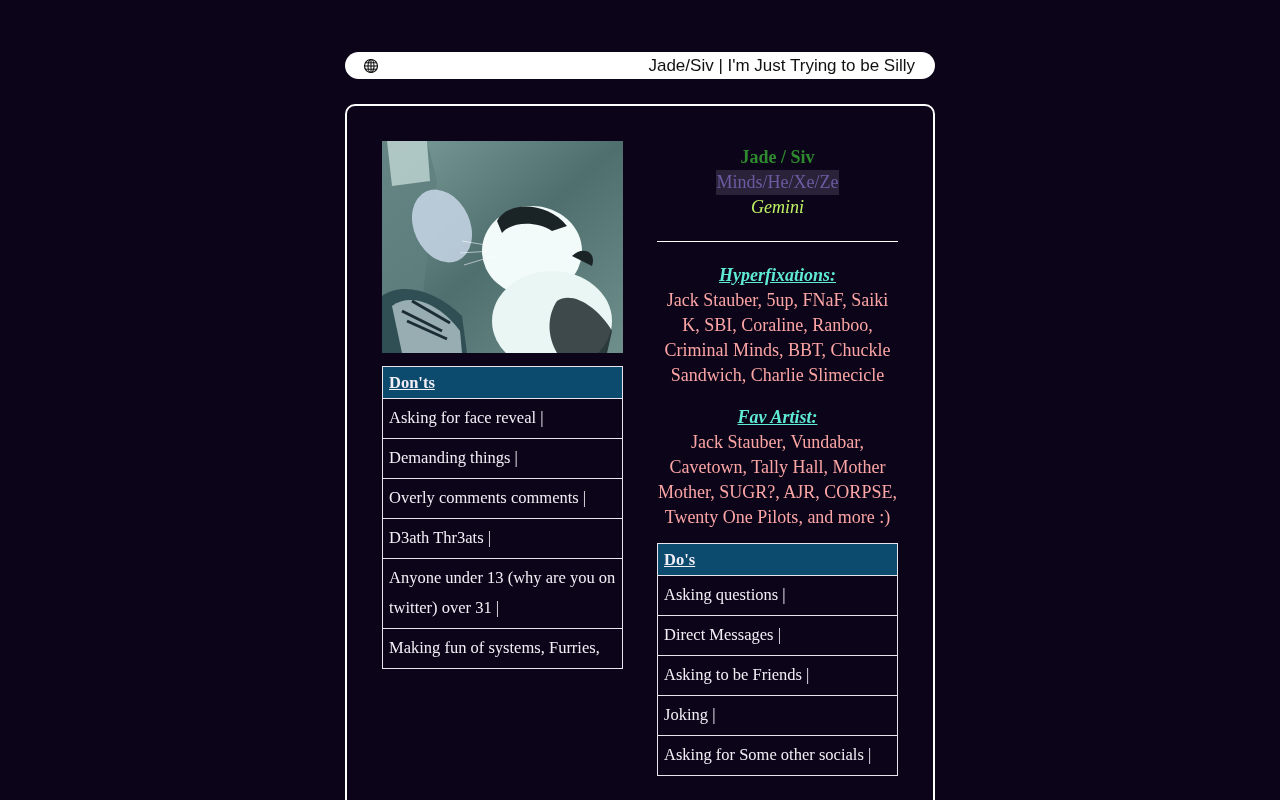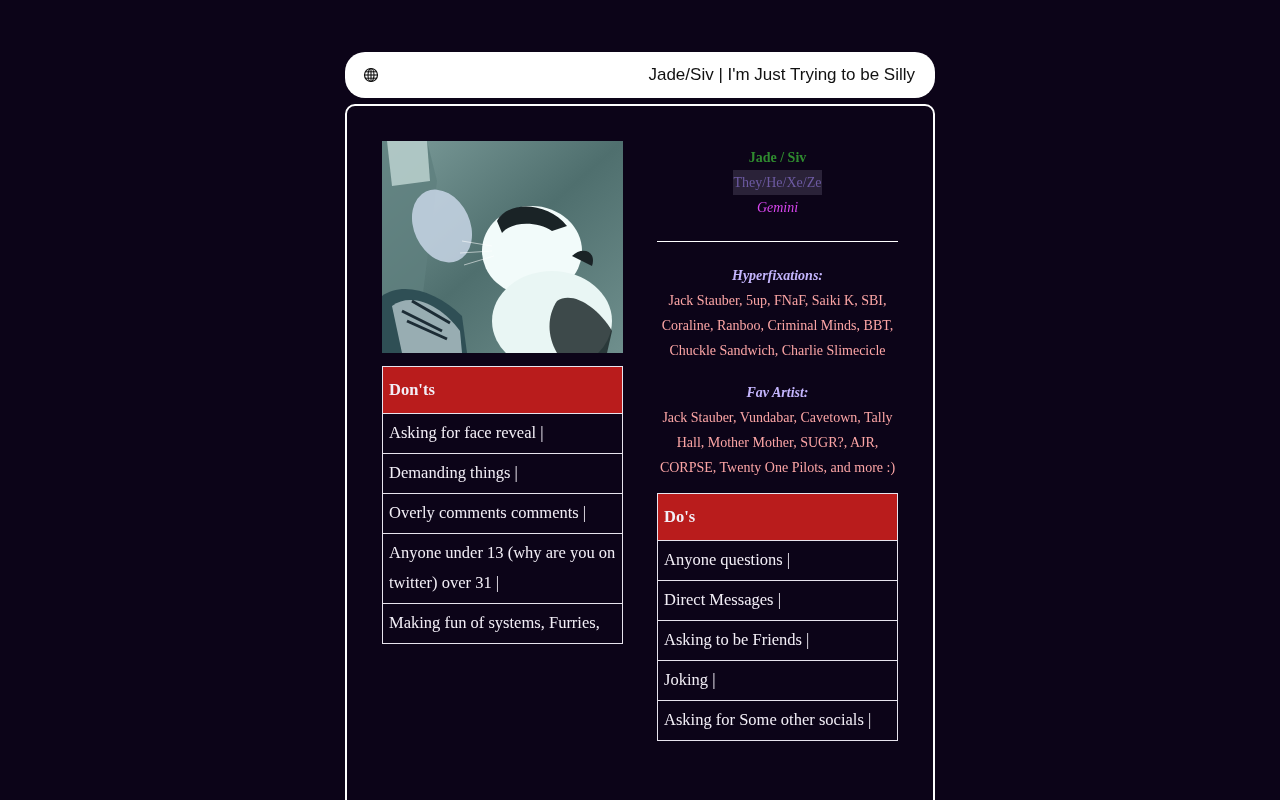--- a/index.html
+++ b/index.html
@@ -3,21 +3,21 @@
   <meta charset="utf-8">
   <style>
     * { box-sizing: border-box; margin: 0; padding: 0; }
     html, body {
       width: 1280px; height: 800px; overflow: hidden;
       background: #0c0418;
       font-family: "DejaVu Serif", "Liberation Serif", serif;
       color: #f2eef6;
     }
     .titlebar {
-      position: absolute; left: 345px; top: 52px; width: 590px; height: 46px;
+      position: absolute; left: 345px; top: 52px; width: 590px; height: 27px;
       background: #ffffff; border-radius: 20px;
       display: flex; align-items: center; justify-content: space-between;
       padding: 0 20px 0 18px;
     }
     .globe { width: 16px; height: 16px; display: flex; align-items: center; justify-content: center; }
     .titlebar-text {
       font-family: "Liberation Sans", sans-serif; font-size: 17px; color: #111111;
     }
     .card {
       position: absolute; left: 345px; top: 104px; width: 590px; height: 760px;
@@ -32,30 +32,30 @@
     }
     table.rules {
       width: 241px; border-collapse: collapse; margin-top: 13px;
       font-family: "Liberation Serif", serif; font-size: 16.5px;
     }
     table.rules th, table.rules td {
       border: 1px solid #e8e4ee; text-align: left; padding: 0 6px;
       line-height: 30px; font-weight: normal; color: #f2eef6;
     }
     table.rules th {
-      background: #b91c1c; font-weight: bold; height: 47px;
+      background: #0c4a6e; font-weight: bold; height: 32px; text-decoration: underline;
     }
     table.rules td { padding-top: 4px; padding-bottom: 5px; }
     .sep::after { content: " |"; color: #f2eef6; }
-    .profile { text-align: center; font-family: "Liberation Serif", serif; font-size: 14px; line-height: 25px; }
+    .profile { text-align: center; font-family: "Liberation Serif", serif; font-size: 18px; line-height: 25px; }
     .name { color: #2f8a2f; font-weight: bold; margin-top: 4px; }
     .pronouns { display: inline-block; color: #6d5aa3; background: #2a2238; padding: 0 1px; }
-    .sign { font-style: italic; color: #d946ef; }
+    .sign { font-style: italic; color: #bef264; }
     .divider { height: 1px; background: #ffffff; margin: 21px 0 21px 0; }
-    .section-title { color: #c4b5fd; font-style: italic; font-weight: bold; }
+    .section-title { color: #5eead4; font-style: italic; font-weight: bold; text-decoration: underline; }
     .section-body { color: #fca5a5; }
     .gap { height: 17px; }
     .right-col table.rules { margin-top: 13px; }
   </style>
 </head>
 <body>
 
 <div class="titlebar">
   <span class="globe">
     <svg width="16" height="16" viewBox="0 0 16 16">
@@ -108,51 +108,54 @@
         <tr>
             <td><span>Asking for face reveal</span><span class="sep"></span></td>
           </tr>
         <tr>
             <td><span>Demanding things</span><span class="sep"></span></td>
           </tr>
         <tr>
             <td><span>Overly comments comments</span><span class="sep"></span></td>
           </tr>
         <tr>
+            <td><span>D3ath Thr3ats</span><span class="sep"></span></td>
+          </tr>
+        <tr>
             <td><span>Anyone under 13 (why are you on twitter) over 31</span><span class="sep"></span></td>
           </tr>
         <tr>
             <td><span>Making fun of systems, Furries,</span></td>
           </tr>
       </tbody>
     </table>
   </div>
 
   <div class="right-col">
     <div class="profile">
       <div class="name">Jade / Siv</div>
-      <div><span class="pronouns">They/He/Xe/Ze</span></div>
+      <div><span class="pronouns">Minds/He/Xe/Ze</span></div>
       <div class="sign">Gemini</div>
       <div class="divider"></div>
       <div class="section-title">Hyperfixations:</div>
       <div class="section-body">Jack Stauber, 5up, FNaF, Saiki K, SBI, Coraline, Ranboo, Criminal Minds, BBT, Chuckle Sandwich, Charlie Slimecicle</div>
       <div class="gap"></div>
       <div class="section-title">Fav Artist:</div>
       <div class="section-body">Jack Stauber, Vundabar, Cavetown, Tally Hall, Mother Mother, SUGR?, AJR, CORPSE, Twenty One Pilots, and more :)</div>
     </div>
 
     <table class="rules">
       <thead>
         <tr>
             <th>Do's</th>
           </tr>
       </thead>
       <tbody>
         <tr>
-            <td><span>Anyone questions</span><span class="sep"></span></td>
+            <td><span>Asking questions</span><span class="sep"></span></td>
           </tr>
         <tr>
             <td><span>Direct Messages</span><span class="sep"></span></td>
           </tr>
         <tr>
             <td><span>Asking to be Friends</span><span class="sep"></span></td>
           </tr>
         <tr>
             <td><span>Joking</span><span class="sep"></span></td>
           </tr>

